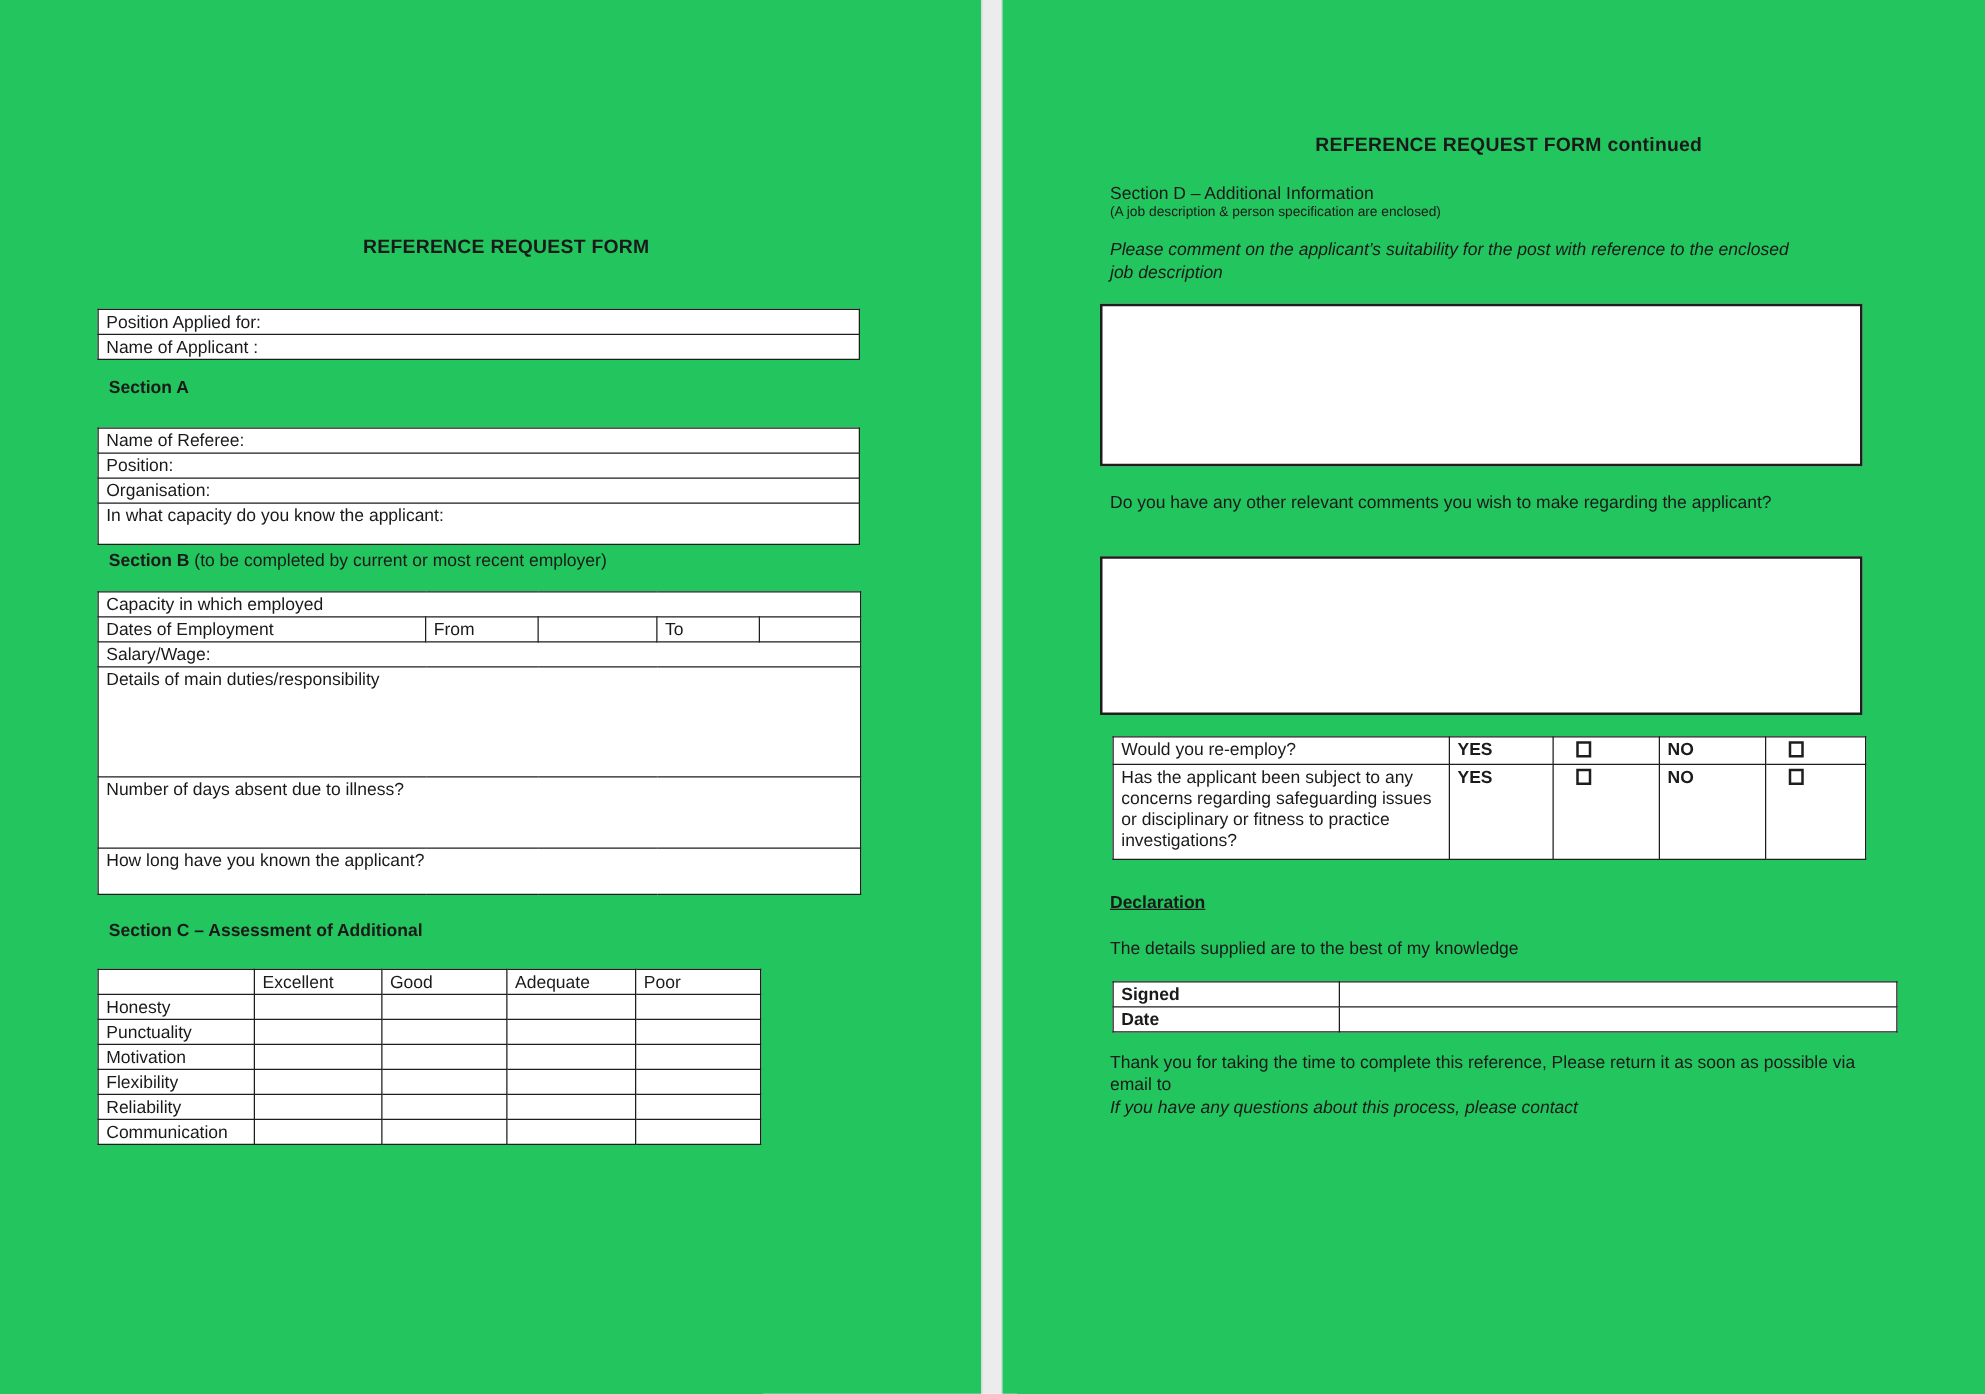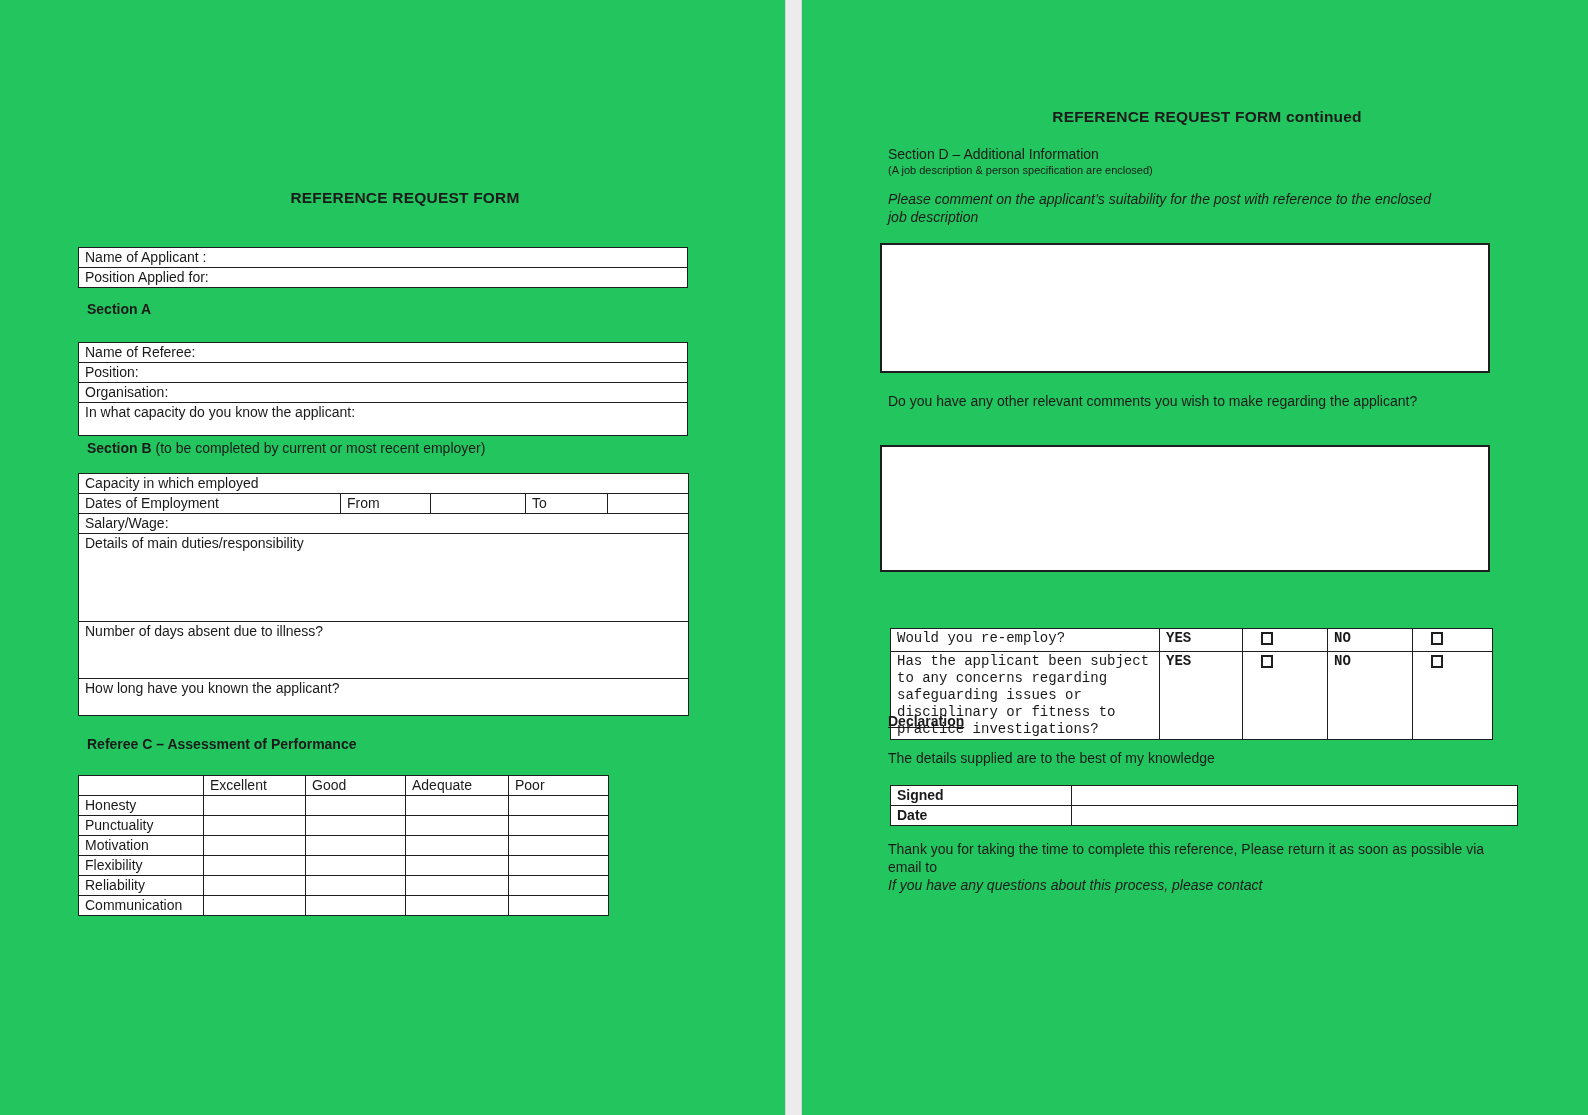--- a/index.html
+++ b/index.html
@@ -58,24 +58,24 @@
 <body>
 
 <div class="page page-left">
   <div class="content lp">
 
     <div class="doc-title" style="top:189px; left:22px; right:-22px;">REFERENCE REQUEST FORM</div>
 
     <table style="top:247px; left:0; width:610px;">
       <tbody>
           <tr style="height:20px">
+            <td>Position Applied for:</td>
+          </tr>
+      <tr style="height:20px">
             <td>Name of Applicant :</td>
-          </tr>
-      <tr style="height:20px">
-            <td>Position Applied for:</td>
           </tr>
     </tbody>
       </table>
 
     <div class="heading" style="top:301px; left:9px;">Section A</div>
 
     <table style="top:342px; left:0; width:610px;">
       <tbody>
           <tr style="height:19px">
             <td>Name of Referee:</td>
@@ -121,21 +121,21 @@
           </tr>
       <tr style="height:57px">
             <td colspan="5">Number of days absent due to illness?</td>
           </tr>
       <tr style="height:37px">
             <td colspan="5">How long have you known the applicant?</td>
           </tr>
     </tbody>
       </table>
 
-    <div class="heading" style="top:736px; left:9px;">Referee C – Assessment of Performance</div>
+    <div class="heading" style="top:736px; left:9px;">Section C – Assessment of Additional</div>
 
     <table style="top:775px; left:0; width:530px;">
       <colgroup>
         <col style="width:125px">
           <col style="width:102px">
           <col style="width:100px">
           <col style="width:103px">
           <col style="width:100px">
       </colgroup>
       <tbody>
@@ -205,21 +205,21 @@
     <div class="subnote" style="top:164px; left:0;">(A job description &amp; person specification are enclosed)</div>
 
     <div class="para" style="top:190px; left:0; width:560px;font-style:italic;">Please comment on the applicant’s suitability for the post with reference to the enclosed job description</div>
 
     <div class="bigbox" style="top:243px; height:130px;"></div>
 
     <div class="para" style="top:392px; left:0; width:560px;">Do you have any other relevant comments you wish to make regarding the applicant?</div>
 
     <div class="bigbox" style="top:445px; height:127px;"></div>
 
-    <table style="top:628px; left:2px; width:602px;font-family:Liberation Mono, monospace;">
+    <table style="top:589px; left:2px; width:602px;">
       <colgroup>
         <col style="width:269px">
           <col style="width:83px">
           <col style="width:85px">
           <col style="width:85px">
           <col style="width:80px">
       </colgroup>
       <tbody>
           <tr style="height:18px">
         <td>Would you re-employ?</td>

